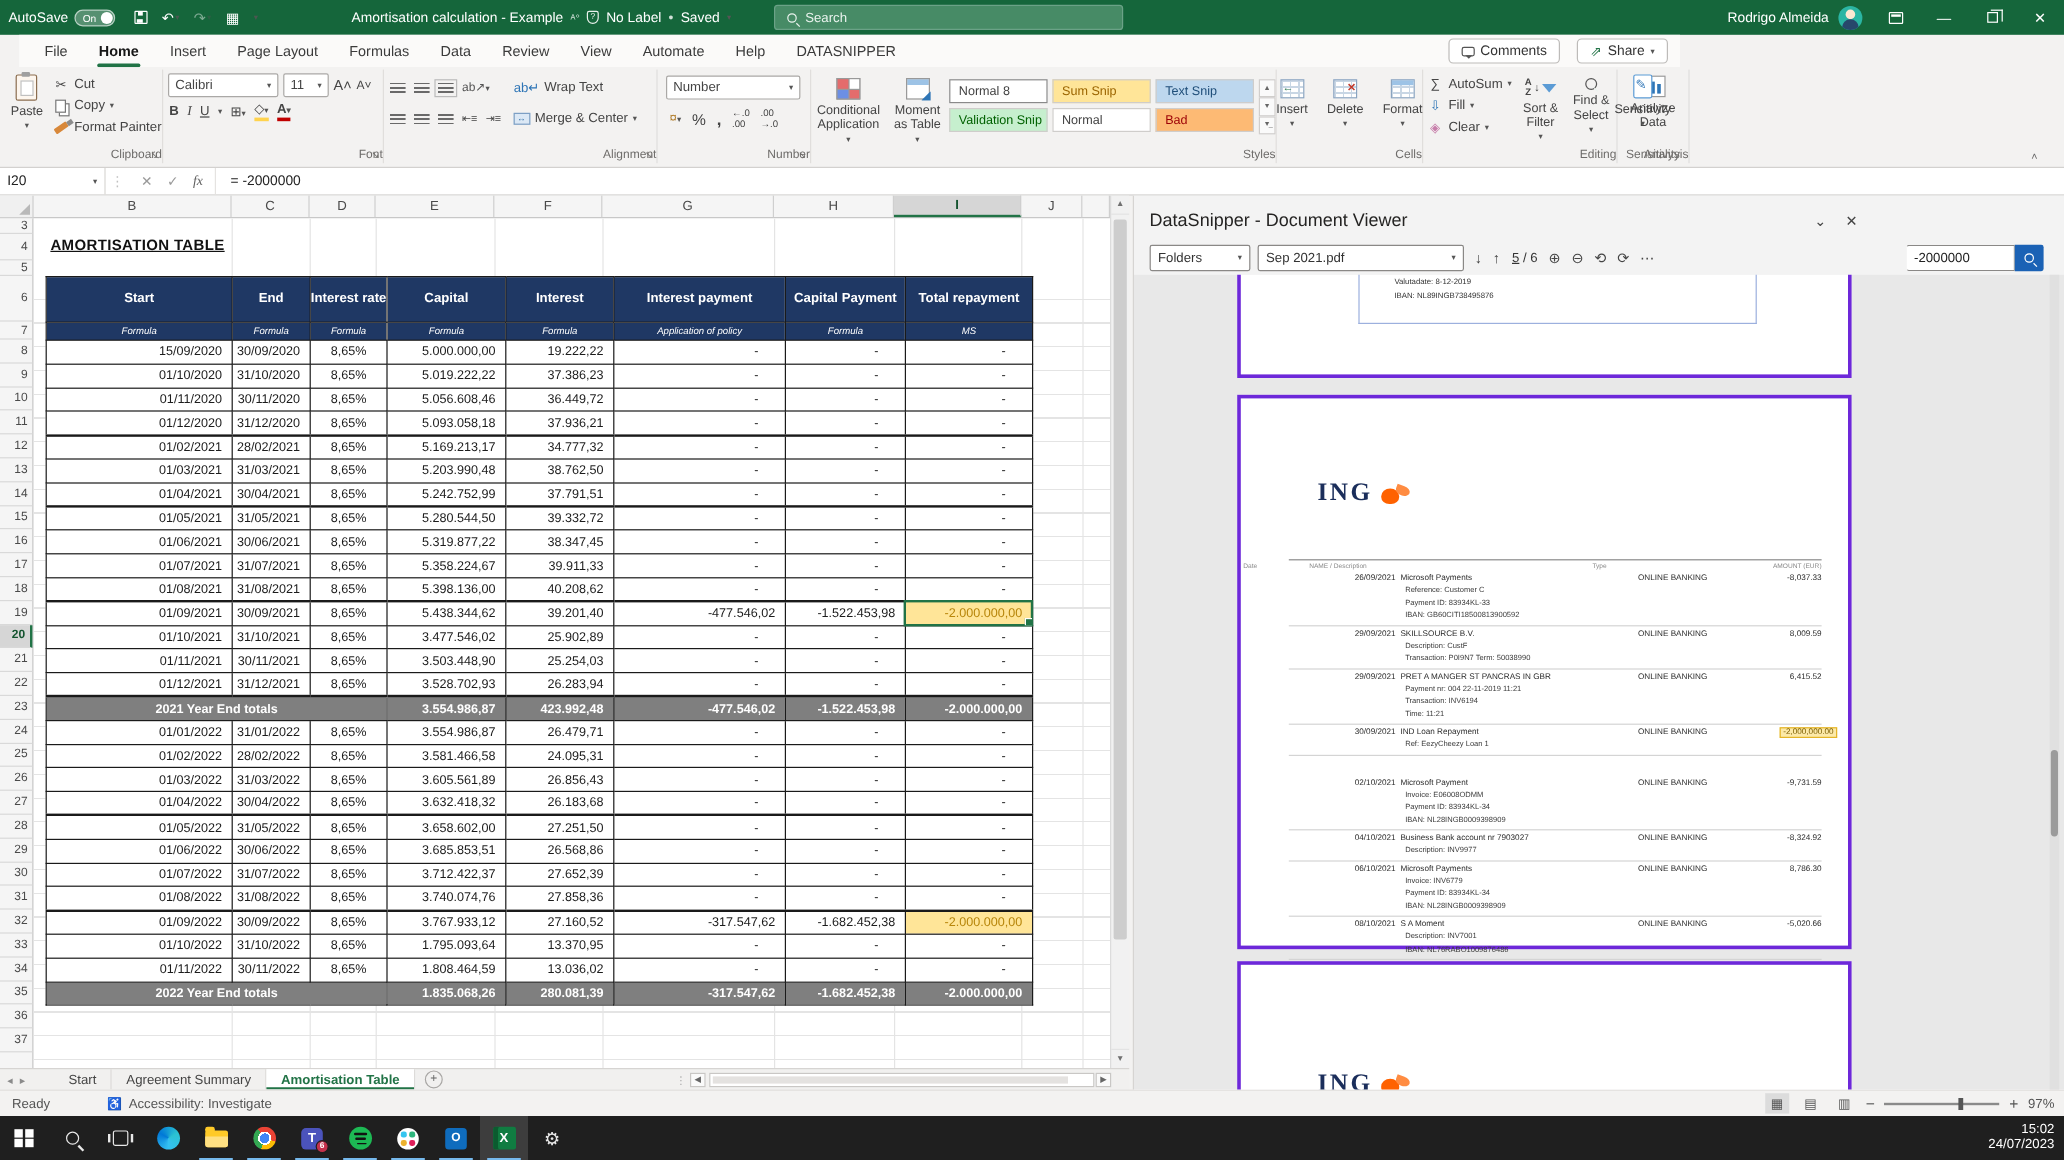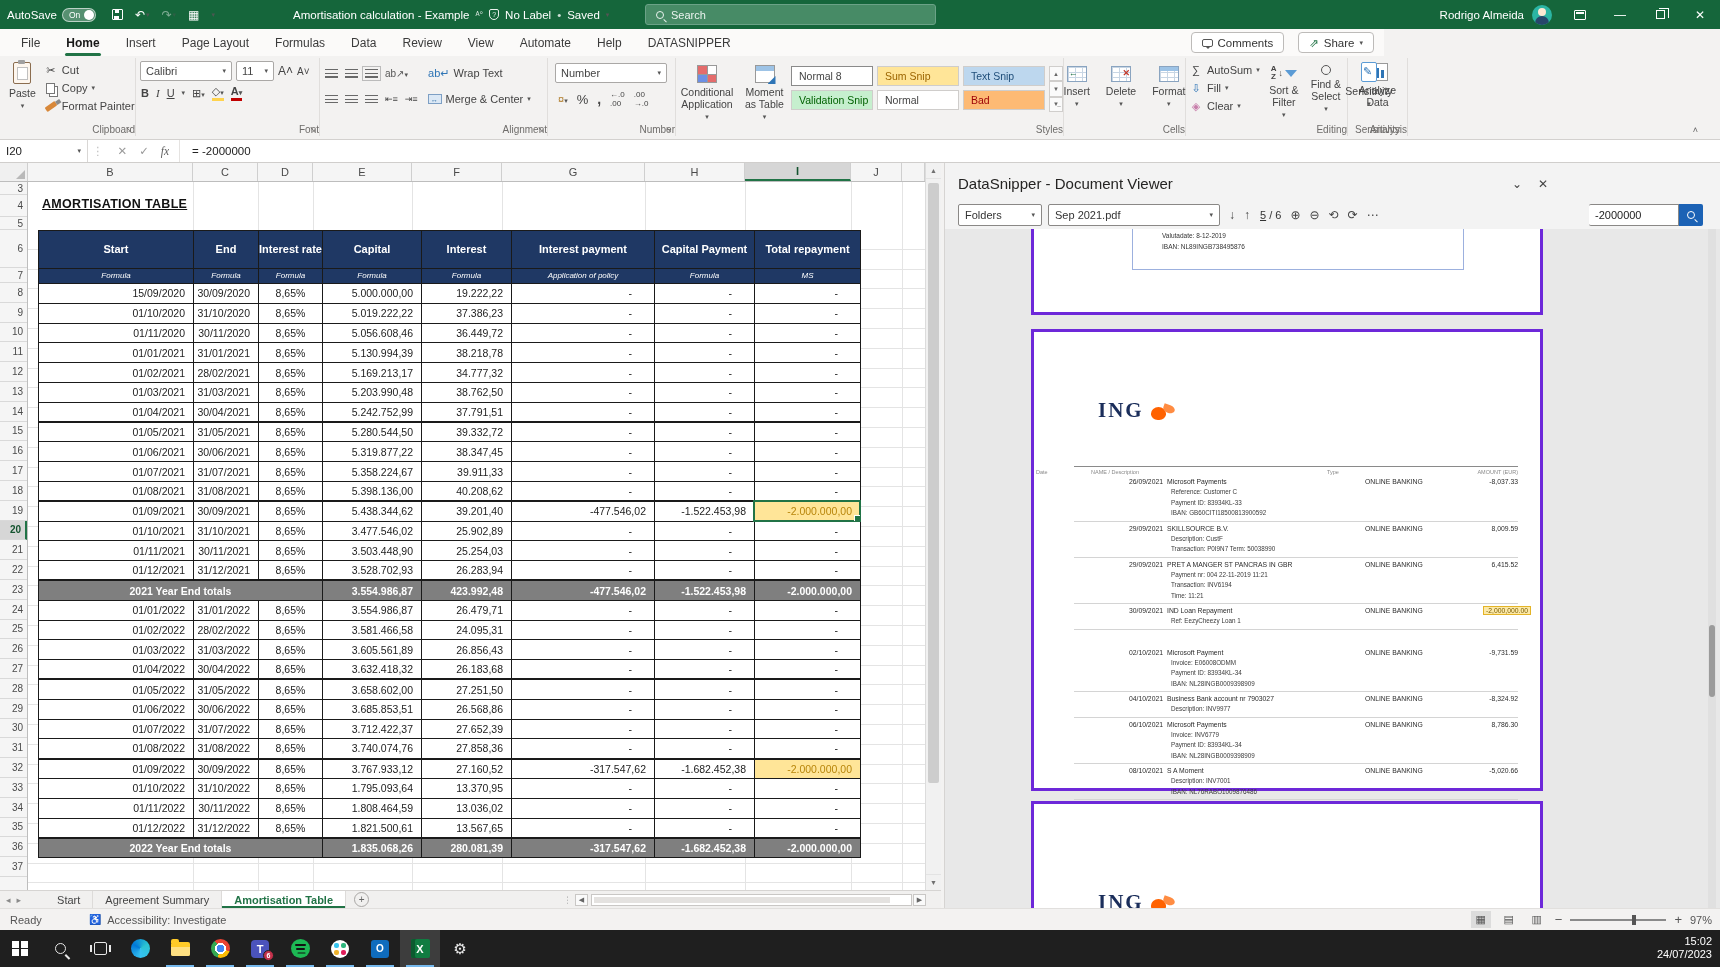--- a/index.html
+++ b/index.html
@@ -27,21 +27,21 @@
   .avatar{width:20px;height:20px;border-radius:50%;background:#2bb5a3;position:relative;overflow:hidden;margin:0 8px}
   .avatar:before{content:"";position:absolute;left:6px;top:3px;width:8px;height:8px;border-radius:50%;background:#fde8d2}
   .avatar:after{content:"";position:absolute;left:3px;top:11px;width:14px;height:10px;border-radius:7px 7px 0 0;background:#27476b}
   .winbtn{width:40px;height:29px;display:flex;align-items:center;justify-content:center;font-size:12px}
   .ribbonopt{width:12px;height:10px;border:1.2px solid #fff;border-radius:1px;position:relative}
   .ribbonopt:before{content:"";position:absolute;left:1px;top:1px;right:1px;height:2.5px;background:#fff}
   .restore{width:9px;height:9px;border:1.2px solid #fff;position:relative}
   .restore:before{content:"";position:absolute;left:2px;top:-3px;width:9px;height:9px;border:1.2px solid #fff;border-left:none;border-bottom:none}
 
   
-  .menurow{position:absolute;left:0;top:29px;width:1384px;height:27px;background:#fbfaf9;display:flex;align-items:center}
+  .menurow{position:absolute;left:16px;top:29px;width:1384px;height:27px;background:#fbfaf9;display:flex;align-items:center}
   #menu-tabs{display:flex;height:100%;margin-left:8px}
   .mtab{padding:0 13px;font-size:12px;color:#3b3b3b;display:flex;align-items:center;position:relative}
   .mtab.active{font-weight:bold;color:#171717}
   .mtab.active:after{content:"";position:absolute;left:12px;right:12px;bottom:0;height:3px;background:#217346;border-radius:2px}
   .menu-right{position:absolute;right:10px;top:3px;display:flex;gap:14px;align-items:center}
   .pillbtn{height:21px;border:1px solid #bdbbb9;border-radius:4px;background:#fff;font-size:11.5px;color:#333;display:flex;align-items:center;gap:5px;padding:0 10px}
   .bubble{width:11px;height:8px;border:1.2px solid #555;border-radius:2px;position:relative}
   .bubble:after{content:"";position:absolute;left:2px;bottom:-3px;border-left:3px solid transparent;border-right:3px solid transparent;border-top:3px solid #555}
 
   
@@ -647,26 +647,26 @@
           <tr>
             <td class="num">01/11/2020</td>
             <td class="num">30/11/2020</td>
             <td class="ctr">8,65%</td>
             <td class="num">5.056.608,46</td>
             <td class="num">36.449,72</td>
             <td class="dash">-</td>
             <td class="dash">-</td>
             <td class="dash">-</td>
           </tr>
-          <tr>
-            <td class="num">01/01/2021</td>
-            <td class="num">31/01/2021</td>
-            <td class="ctr">8,65%</td>
-            <td class="num">5.130.994,39</td>
-            <td class="num">38.218,78</td>
+          <tr class=" thick">
+            <td class="num">01/12/2020</td>
+            <td class="num">31/12/2020</td>
+            <td class="ctr">8,65%</td>
+            <td class="num">5.093.058,18</td>
+            <td class="num">37.936,21</td>
             <td class="dash">-</td>
             <td class="dash">-</td>
             <td class="dash">-</td>
           </tr>
           <tr>
             <td class="num">01/02/2021</td>
             <td class="num">28/02/2021</td>
             <td class="ctr">8,65%</td>
             <td class="num">5.169.213,17</td>
             <td class="num">34.777,32</td>
@@ -881,30 +881,20 @@
             <td class="dash">-</td>
             <td class="dash">-</td>
             <td class="dash">-</td>
           </tr>
           <tr>
             <td class="num">01/11/2022</td>
             <td class="num">30/11/2022</td>
             <td class="ctr">8,65%</td>
             <td class="num">1.808.464,59</td>
             <td class="num">13.036,02</td>
-            <td class="dash">-</td>
-            <td class="dash">-</td>
-            <td class="dash">-</td>
-          </tr>
-          <tr class=" thick">
-            <td class="num">01/12/2022</td>
-            <td class="num">31/12/2022</td>
-            <td class="ctr">8,65%</td>
-            <td class="num">1.821.500,61</td>
-            <td class="num">13.567,65</td>
             <td class="dash">-</td>
             <td class="dash">-</td>
             <td class="dash">-</td>
           </tr>
           <tr class="total">
             <td class="lbl" colspan="3">2022 Year End totals</td>
             <td class="num">1.835.068,26</td>
             <td class="num">280.081,39</td>
             <td class="num">-317.547,62</td>
             <td class="num">-1.682.452,38</td>

